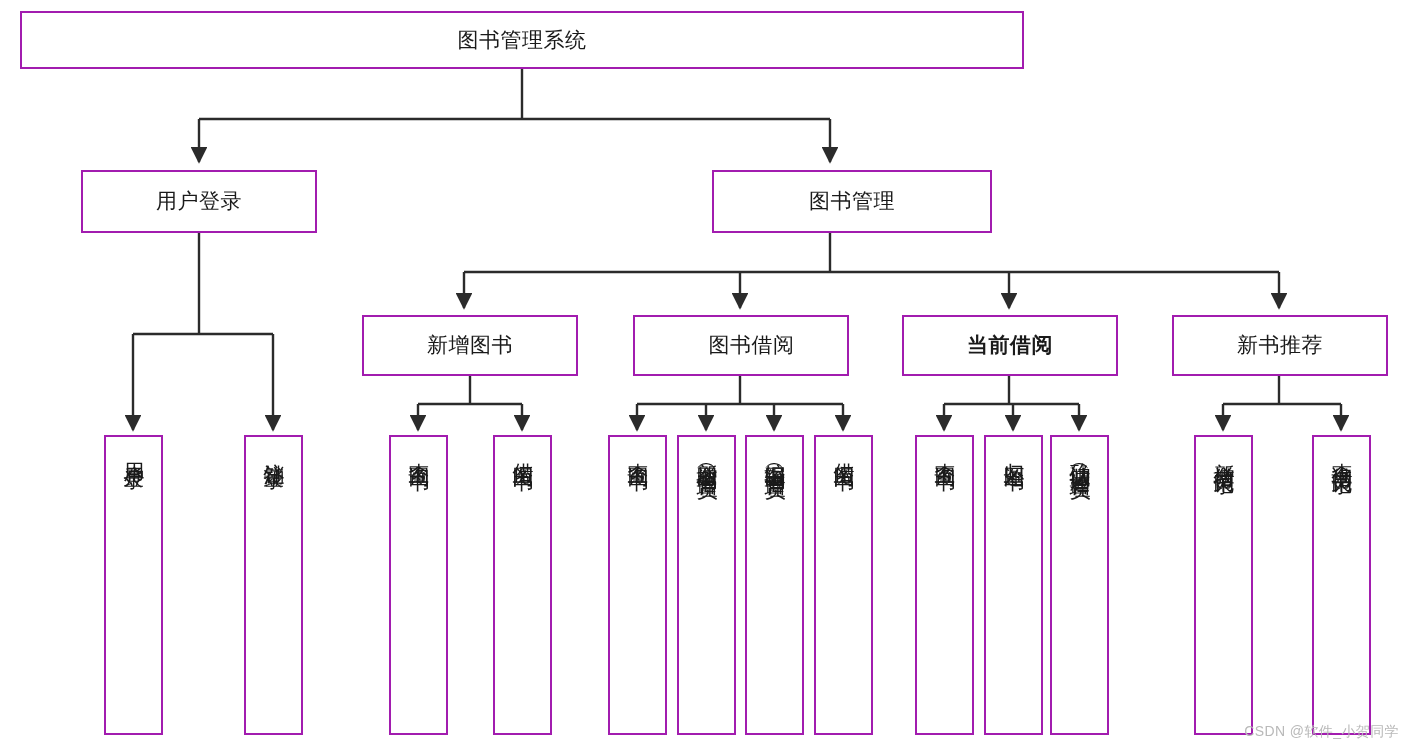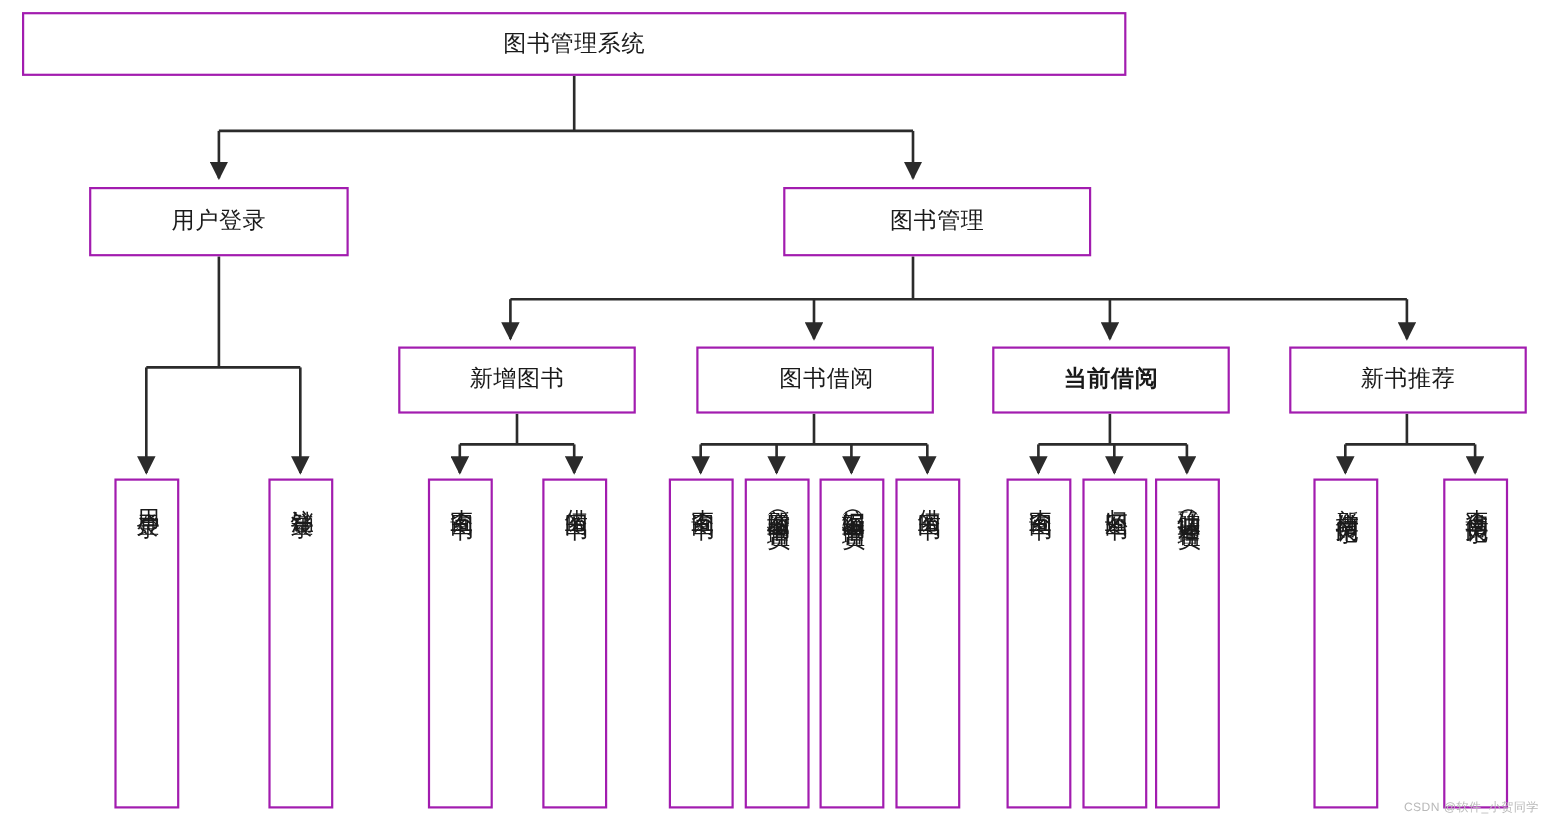--- a/index.html
+++ b/index.html
@@ -56,21 +56,21 @@
   .node.vertical .node-label {
     writing-mode: vertical-rl;
     text-orientation: upright;
     font-size: 21px;
     letter-spacing: 2.5px;
   }
   .watermark {
     position: absolute;
     right: 6px;
     bottom: 6px;
-    font-size: 11px;
+    font-size: 14px;
     color: #b9b9b9;
     letter-spacing: 0.4px;
     user-select: none;
   }
 </style>
 </head>
 <body>
 
 <div id="diagram-root">
 

